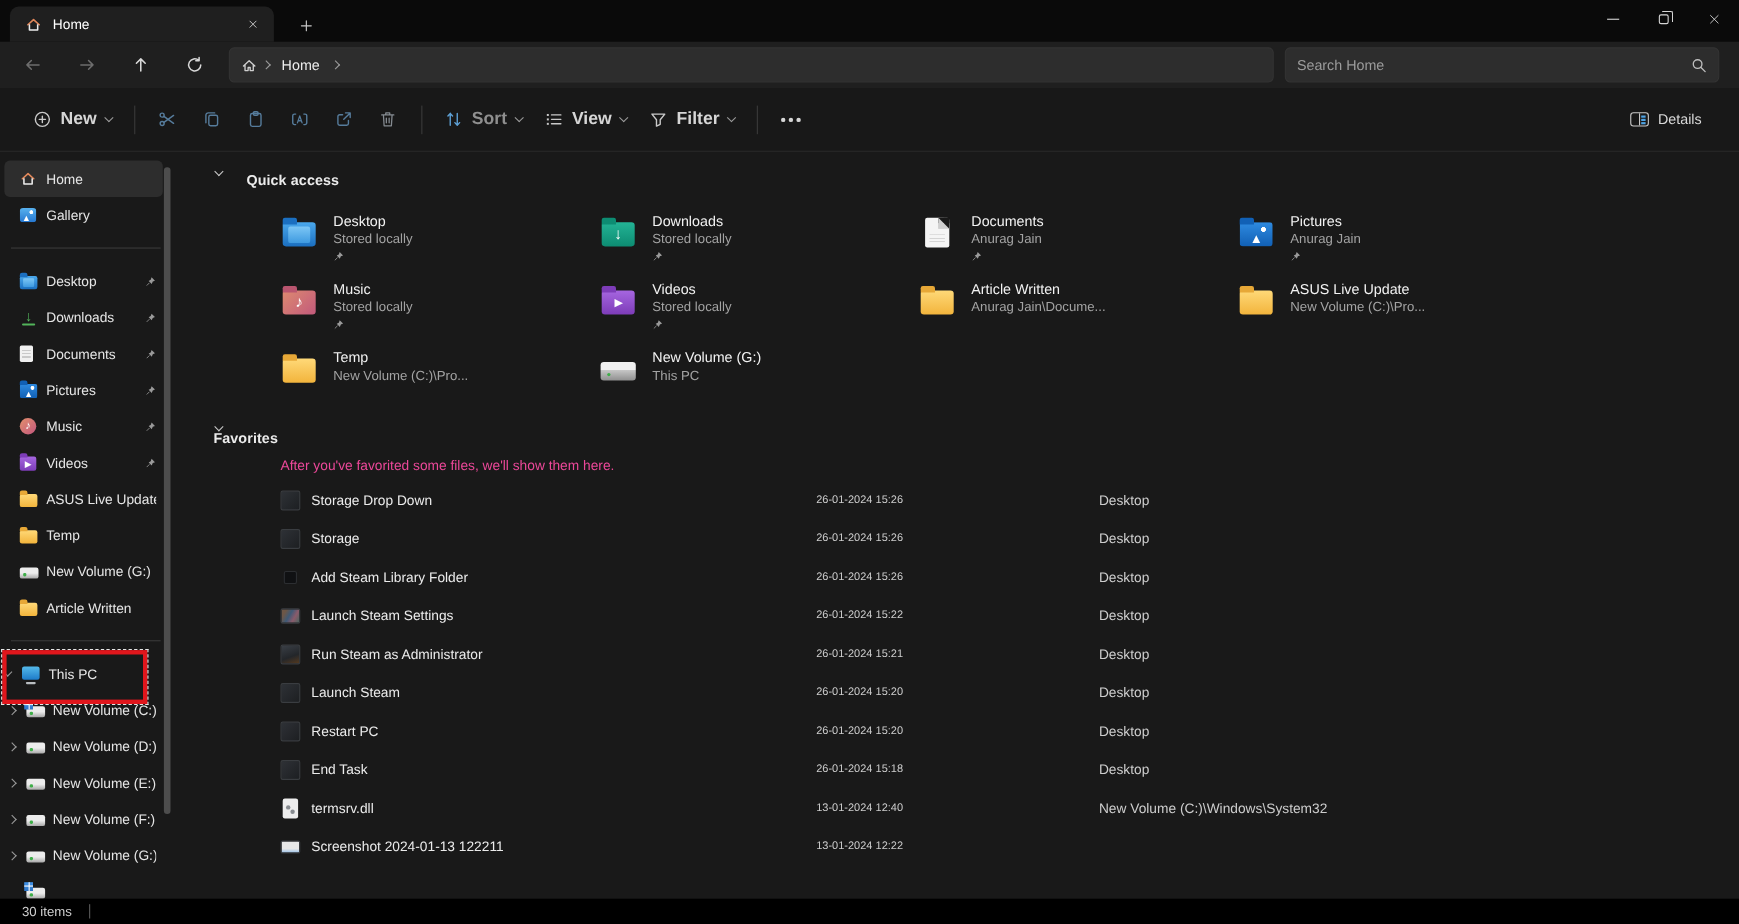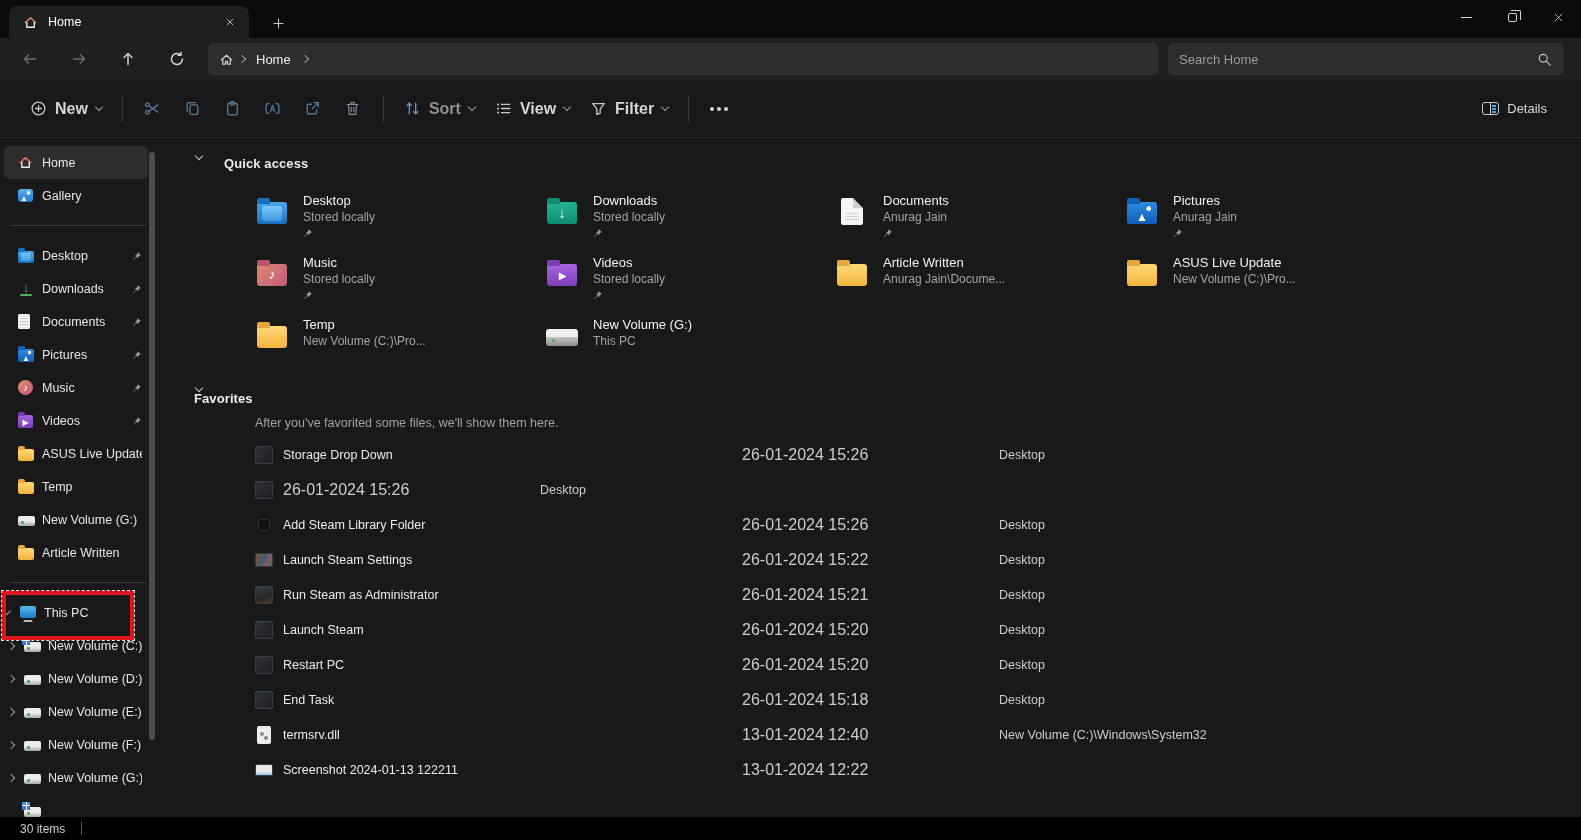--- a/index.html
+++ b/index.html
@@ -119,29 +119,29 @@
   .ti[data-icon="pictures-folder"]::after { content:"\25B2"; position:absolute; left:50%; bottom:0; transform:translateX(-50%); color:#fff; font-size:12px; }
   .ti[data-icon="music-folder"] { width:30px; height:22px; margin-top:4px; border-radius:3px; background:linear-gradient(135deg,#dd8a70,#c25a7c); }
   .ti[data-icon="music-folder"]::before { content:""; position:absolute; top:-4px; left:0; width:13px; height:6px; border-radius:2px 2px 0 0; background:#b9556f; }
   .ti[data-icon="music-folder"]::after { content:"\266A"; position:absolute; left:50%; top:50%; transform:translate(-50%,-54%); color:#fff; font-size:14px; }
   .ti[data-icon="videos-folder"] { width:30px; height:22px; margin-top:4px; border-radius:3px; background:linear-gradient(#a666e0,#7d3cb8); }
   .ti[data-icon="videos-folder"]::before { content:""; position:absolute; top:-4px; left:0; width:13px; height:6px; border-radius:2px 2px 0 0; background:#7d3cb8; }
   .ti[data-icon="videos-folder"]::after { content:"\25B6"; position:absolute; left:52%; top:50%; transform:translate(-50%,-50%); color:#fff; font-size:10px; }
   .ti[data-icon="drive-large"] { width:32px; height:17px; margin-top:7px; border-radius:3px; background:linear-gradient(#f0f0f0 45%,#c4c4c4 46%,#8f8f8f); }
   .ti[data-icon="drive-large"]::after { content:""; position:absolute; left:6px; bottom:4px; width:3px; height:3px; border-radius:50%; background:#3fae49; }
 
-  .fav-note { margin:8px 0 0 61px; font-size:12.5px; color:#a3a3a3; }
+  .fav-note { margin:8px 0 0 61px; font-size:12.5px; color:#ec4899; }
   .sec-gap1 { margin-top:10px;flex-direction:column; }
   .sec-gap2 { margin-top:21px; }
 
   .recent-list { margin:7px 0 0 61px; }
   .r-row { display:flex; align-items:center; height:35px; }
   .r-icwrap { width:18px; margin-right:10px; flex:none; display:flex; justify-content:center; }
   .r-name { width:459px; font-size:12.5px; color:#ebebeb; white-space:nowrap; overflow:hidden; }
-  .r-date { width:257px; font-size:16px; color:#cdcdcd; }
+  .r-date { width:257px; font-size:10px; color:#cdcdcd; }
   .r-loc { flex:1; font-size:12.5px; color:#cdcdcd; white-space:nowrap; overflow:hidden; }
 
   .fic { position:relative; flex:none; border-radius:2px; }
   .fic[data-icon="thumb-dark"] { width:18px; height:18px; background:linear-gradient(135deg,#2e3136,#1d1f22); border:1px solid #3a3d41; }
   .fic[data-icon="thumb-mini"] { width:12px; height:12px; background:#101113; border:1px solid #2c2e31; }
   .fic[data-icon="thumb-steam"] { width:18px; height:14px; background:linear-gradient(120deg,#6d5747 20%,#3f5a77 45%,#8a5b6b 70%,#49655f); border:1px solid #3a3d41; }
   .fic[data-icon="thumb-color"] { width:18px; height:18px; background:linear-gradient(160deg,#3a3f46,#23262a 60%,#54391f); border:1px solid #3a3d41; }
   .fic[data-icon="dll-page"] { width:14px; height:18px; background:#ededed; }
   .fic[data-icon="dll-page"]::after { content:""; position:absolute; left:3px; top:6px; width:4px; height:4px; border-radius:50%; background:#878b90; box-shadow:4px 4px 0 #878b90; }
   .fic[data-icon="thumb-screenshot"] { width:18px; height:12px; background:linear-gradient(#e8e8e8 65%,#9fc4e8); border:1px solid #3a3d41; }
@@ -640,20 +640,21 @@
             <span class="fic" data-icon="thumb-dark"></span>
           </span>
         <span class="r-name">Storage Drop Down</span>
         <span class="r-date">26-01-2024 15:26</span>
         <span class="r-loc">Desktop</span>
       </div>
       <div class="r-row">
         <span class="r-icwrap">
             <span class="fic" data-icon="thumb-dark"></span>
           </span>
+        <span class="r-name">Storage</span>
         <span class="r-date">26-01-2024 15:26</span>
         <span class="r-loc">Desktop</span>
       </div>
       <div class="r-row">
         <span class="r-icwrap">
             <span class="fic" data-icon="thumb-mini"></span>
           </span>
         <span class="r-name">Add Steam Library Folder</span>
         <span class="r-date">26-01-2024 15:26</span>
         <span class="r-loc">Desktop</span>

